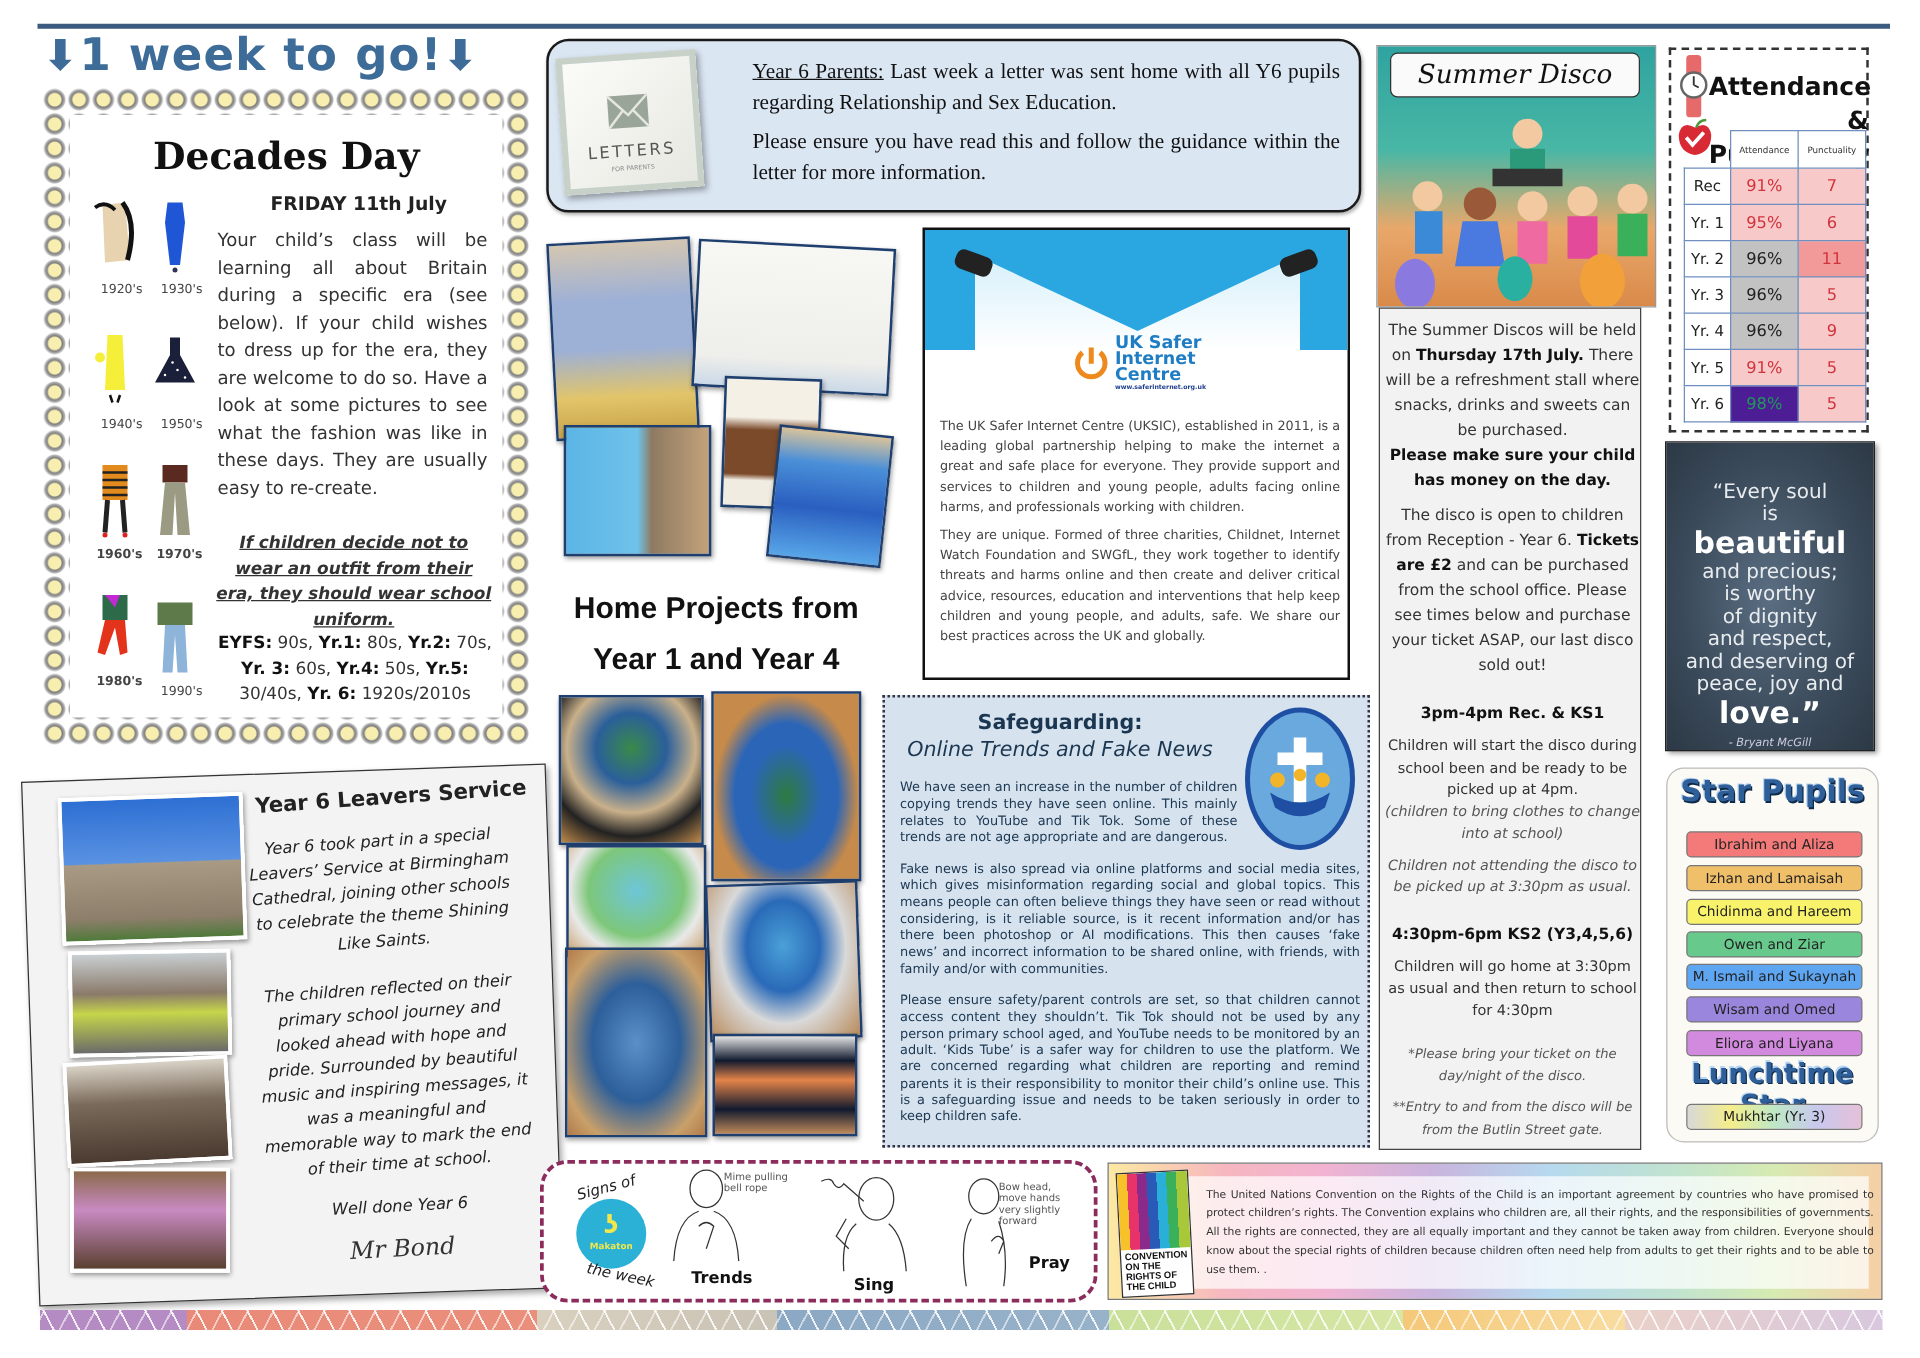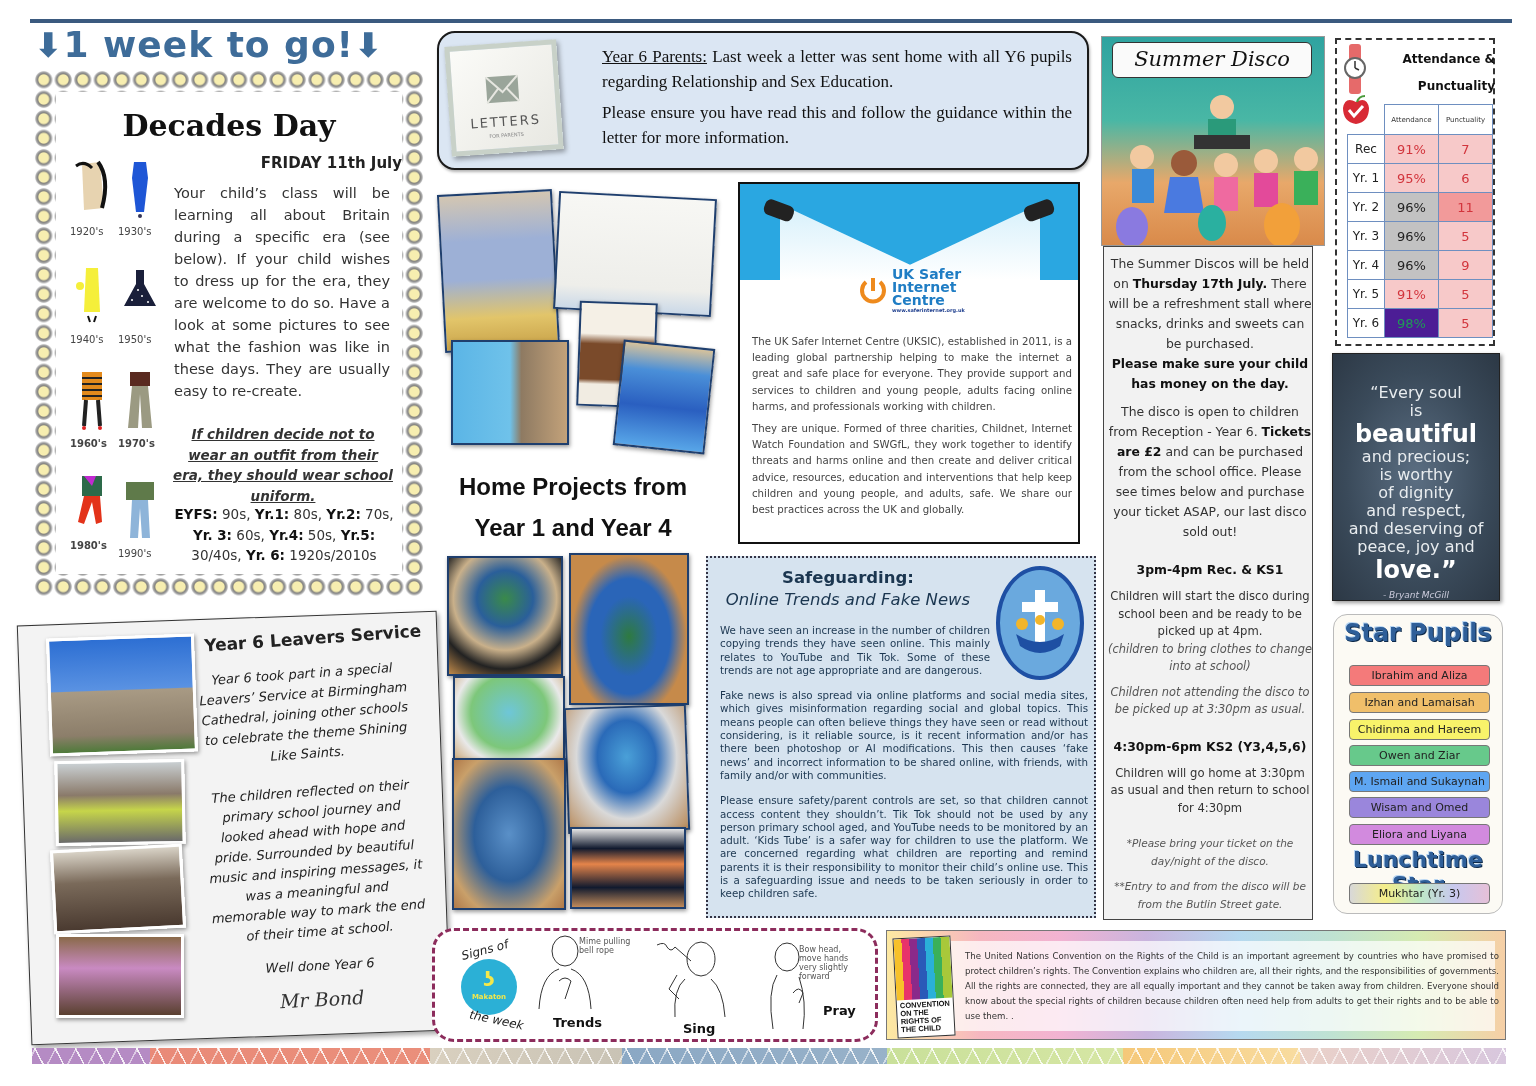--- a/index.html
+++ b/index.html
@@ -6,27 +6,27 @@
   body{width:1536px;height:1086px;background:#fff;position:relative;overflow:hidden;font-family:"DejaVu Sans",sans-serif;color:#222}
   .abs{position:absolute}
   .topline{left:30px;top:19px;width:1482px;height:4px;background:#3b5a7f}
   .headline{left:34px;top:24px;font-family:"DejaVu Sans",sans-serif;font-weight:bold;font-size:36px;color:#3e6c99;letter-spacing:1px;white-space:nowrap}
   .arrow{display:inline-block;font-size:34px;color:#3e6c99}
   .clockborder{left:34px;top:70px;width:390px;height:526px;border-radius:4px;
     background:
       radial-gradient(circle at center,#f7eeb0 5px,#7a7a7a 6px,#b3b3b3 8px,transparent 9px) 0 0/19.5px 19.5px;}
   .decades-inner{left:56px;top:92px;width:346px;height:482px;background:#fff}
   .decades-title{left:56px;top:108px;width:346px;text-align:center;font-family:"DejaVu Serif",serif;font-weight:bold;font-size:30px;color:#111}
-  .decades-date{left:172px;top:154px;width:230px;text-align:right;font-weight:bold;font-size:15px;color:#222}
+  .decades-date{left:172px;top:154px;width:230px;text-align:center;font-weight:bold;font-size:15px;color:#222}
   .decades-body{left:174px;top:182px;width:216px;font-size:14.5px;line-height:22px;text-align:justify;color:#333}
   .decades-note{left:172px;top:424px;width:222px;text-align:center;font-size:13.5px;line-height:20.5px;font-weight:bold;font-style:italic;text-decoration:underline;color:#333}
   .decades-years{left:168px;top:504px;width:232px;text-align:center;font-size:13.5px;line-height:20.5px;color:#333}
   .decades-years b{color:#111}
   .fashion{width:44px;height:64px}
-  .flabel{font-size:10px;color:#444;width:44px;text-align:left}
+  .flabel{font-size:10px;color:#444;width:44px;text-align:right}
   
   .leavers{left:24px;top:618px;width:420px;height:420px;background:#f3f3f3;border:1.5px solid #333;transform:rotate(-2deg);box-shadow:2px 3px 5px rgba(0,0,0,.35)}
   .leavers-title{left:204px;top:628px;font-weight:bold;font-size:17px;color:#222;transform:rotate(-4deg);white-space:nowrap}
   .leavers-text{left:200px;top:664px;width:222px;text-align:center;font-style:italic;font-size:13px;line-height:20px;color:#222;transform:rotate(-4deg)}
   .leavers-sign{left:240px;top:958px;width:160px;text-align:center;font-style:italic;font-size:13px;color:#222;transform:rotate(-3deg)}
   .leavers-sig{left:280px;top:988px;font-family:"DejaVu Serif",serif;font-style:italic;font-size:19px;color:#333;transform:rotate(-3deg)}
   .photo{position:absolute;border:3px solid #fff;box-shadow:1px 2px 4px rgba(0,0,0,.4)}
   
   .letterbox{left:437px;top:31px;width:652px;height:139px;border:2px solid #1a1a1a;border-radius:18px;background:#dbe6f3;box-shadow:1px 2px 3px rgba(0,0,0,.3)}
   .letter-img{left:448px;top:43px;width:112px;height:110px;background:linear-gradient(135deg,#fbfbf8,#e8e8e2);border:5px solid #c8d1c8;transform:rotate(-4deg);box-shadow:2px 3px 5px rgba(0,0,0,.35)}
@@ -65,21 +65,21 @@
   .disco-img{left:1101px;top:36px;width:224px;height:210px;background:linear-gradient(180deg,#2fa3a0 0%,#49b7a5 40%,#e8a86a 70%,#d98a4a 100%);border:1px solid #999;overflow:hidden}
   .disco-label{left:1112px;top:42px;width:200px;height:36px;background:#fafafa;border:1.5px solid #333;border-radius:6px;text-align:center;font-family:"DejaVu Serif",serif;font-style:italic;font-size:21px;line-height:32px;color:#111}
   .disco-box{left:1103px;top:246px;width:210px;height:674px;border:1.5px solid #444;background:#f2f2f2}
   .disco-text{left:1108px;top:254px;width:204px;text-align:center;font-size:12.4px;line-height:20px;color:#333}
   .disco-text b{color:#111}
   .disco-text .it{font-style:italic;color:#555;font-size:11.4px;line-height:17.5px}
   .disco-text .gap{height:8px}
   .disco-text .gap2{height:18px}
   
   .attend{left:1335px;top:38px;width:160px;height:308px;border:2px dashed #333;background:#fff}
-  .attend-title{position:absolute;left:30px;top:6px;width:128px;text-align:right;font-family:"DejaVu Sans",sans-serif;font-weight:bold;font-size:12px;line-height:27px;color:#111}
+  .attend-title{position:absolute;left:30px;top:16px;width:128px;text-align:right;font-family:"DejaVu Sans",sans-serif;font-weight:bold;font-size:20px;line-height:27px;color:#111}
   table.att{position:absolute;left:10px;top:64px;border-collapse:collapse;font-size:12px}
   table.att td,table.att th{border:1.5px solid #6e8fc0;text-align:center;height:29px}
   table.att th{font-size:7px;font-weight:normal;color:#333;height:30px;background:#fff}
   table.att td.lbl{width:38px;color:#222;font-size:12px;background:#fff}
   table.att td.a{width:55px;font-size:13px}
   table.att td.p{width:55px;font-size:13px}
   
   .quote{left:1332px;top:353px;width:168px;height:248px;background:radial-gradient(ellipse at center,#5b6e82 0%,#3a4a5a 60%,#2c3845 100%);border:1px solid #222;box-shadow:2px 2px 4px rgba(0,0,0,.4);text-align:center;color:#e8ecef}
   .quote .l1{margin-top:30px;font-size:16px;line-height:18px}
   .quote .big{font-weight:bold;font-size:24px;line-height:28px;color:#fff}

